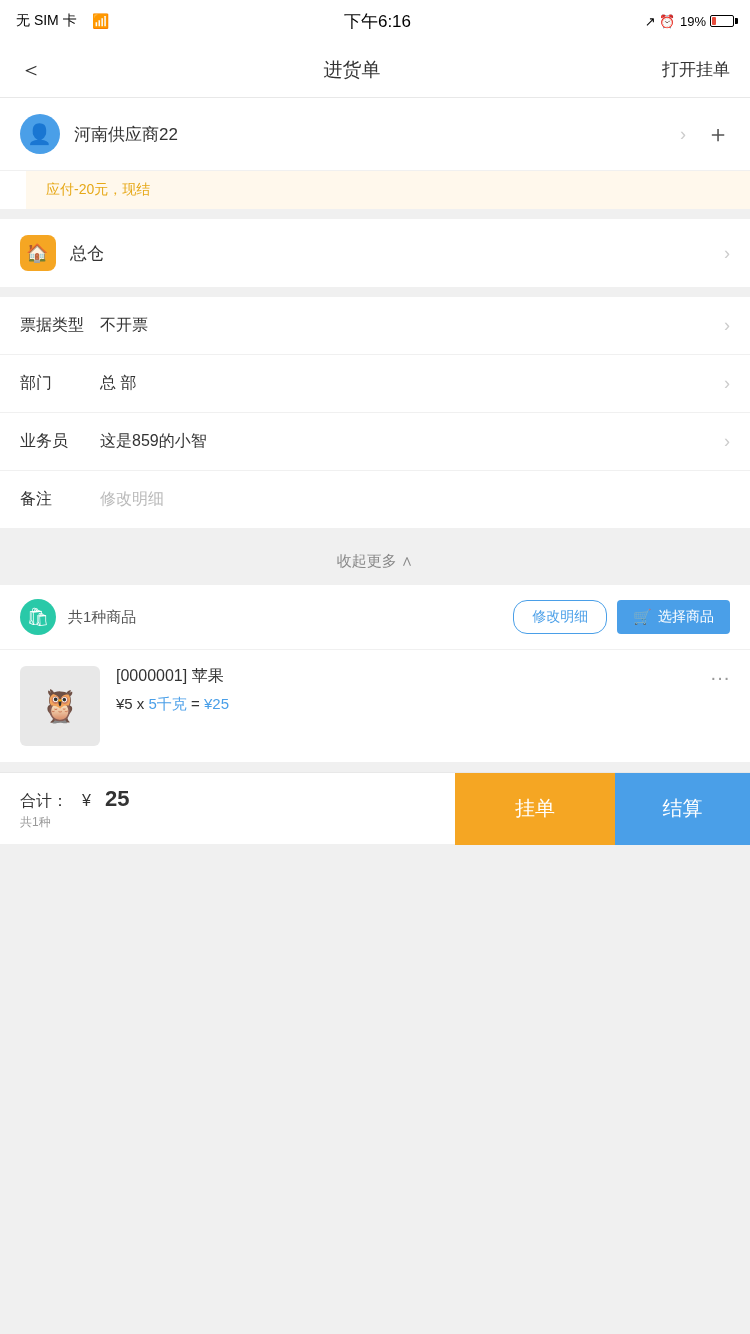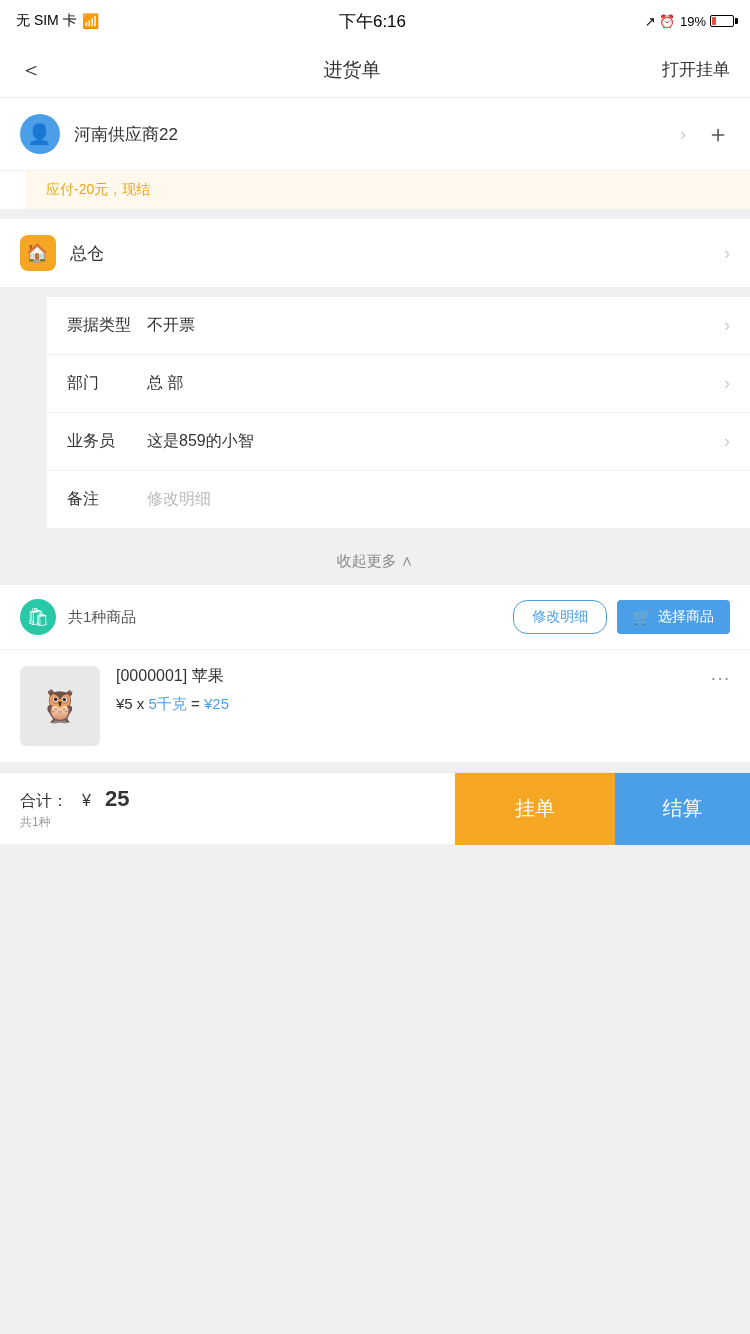--- a/index.html
+++ b/index.html
@@ -16,21 +16,21 @@
     .status-bar {
       background: #fff;
       height: 42px;
       display: flex;
       align-items: center;
       justify-content: space-between;
       padding: 0 16px;
       font-size: 14px;
       color: #000;
     }
-    .status-left { display: flex; align-items: center; gap: 6px; font-size: 14px; }
+    .status-left { display: flex; align-items: center; gap: 16px; font-size: 14px; }
     .status-center { font-size: 17px; font-weight: 500; }
     .status-right { display: flex; align-items: center; gap: 4px; font-size: 13px; }
     .battery-icon {
       width: 24px; height: 12px; border: 1.5px solid #000; border-radius: 2px;
       position: relative; display: inline-block;
     }
     .battery-icon::after {
       content: '';
       position: absolute; right: -5px; top: 50%; transform: translateY(-50%);
       width: 3px; height: 6px; background: #000; border-radius: 0 1px 1px 0;
@@ -100,21 +100,21 @@
     .warehouse-icon {
       width: 36px; height: 36px; border-radius: 8px;
       background: #f5a623;
       display: flex; align-items: center; justify-content: center;
       margin-right: 14px; flex-shrink: 0;
     }
     .warehouse-label { flex: 1; font-size: 17px; color: #333; }
     .row-arrow { color: #ccc; font-size: 18px; }
 
     
-    .form-section { background: #fff; margin-bottom: 10px; margin-left: 47px; }
+    .form-section { background: #fff; margin-bottom: 10px; }
     .form-row {
       display: flex;
       align-items: center;
       padding: 18px 20px;
       border-bottom: 1px solid #f0f0f0;
       cursor: pointer;
     }
     .form-row:last-child { border-bottom: none; }
     .form-label { font-size: 16px; color: #333; width: 80px; flex-shrink: 0; }
     .form-value { flex: 1; font-size: 16px; color: #333; }

